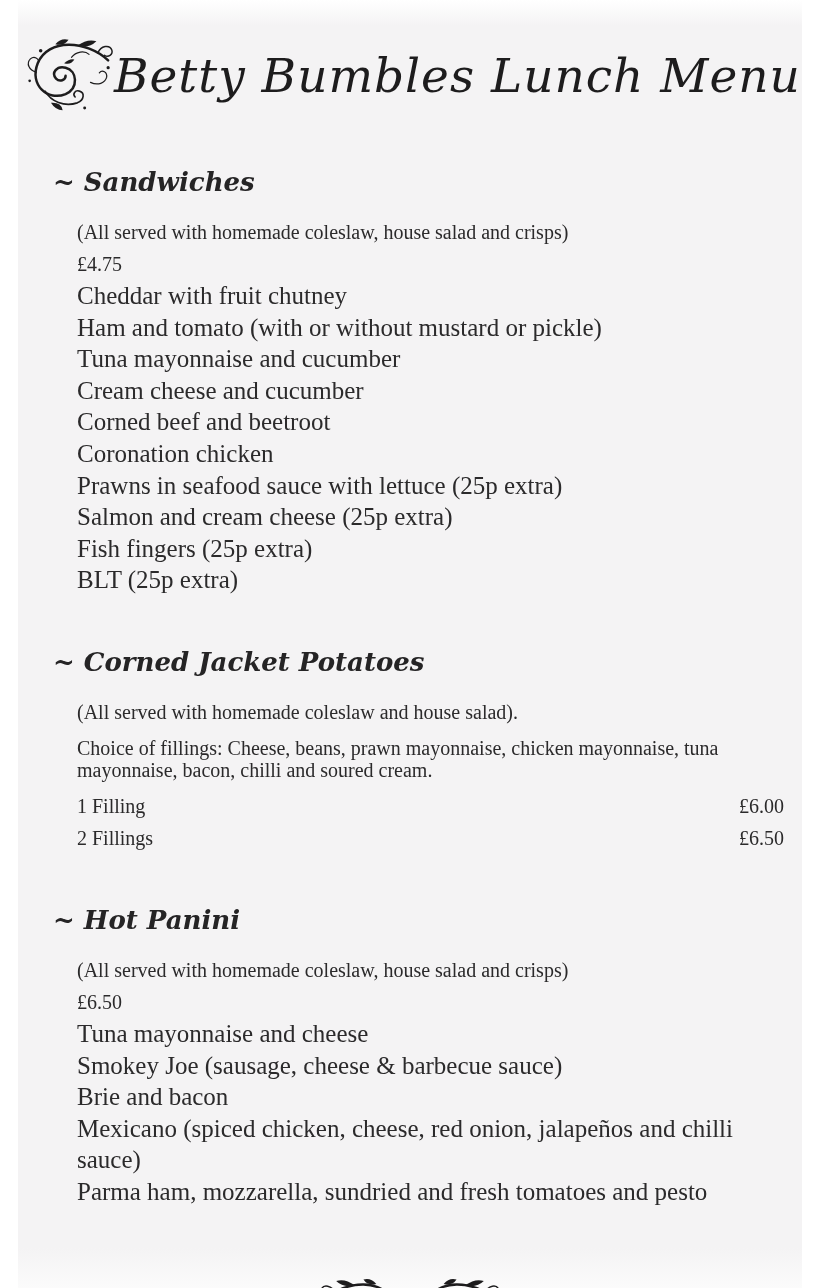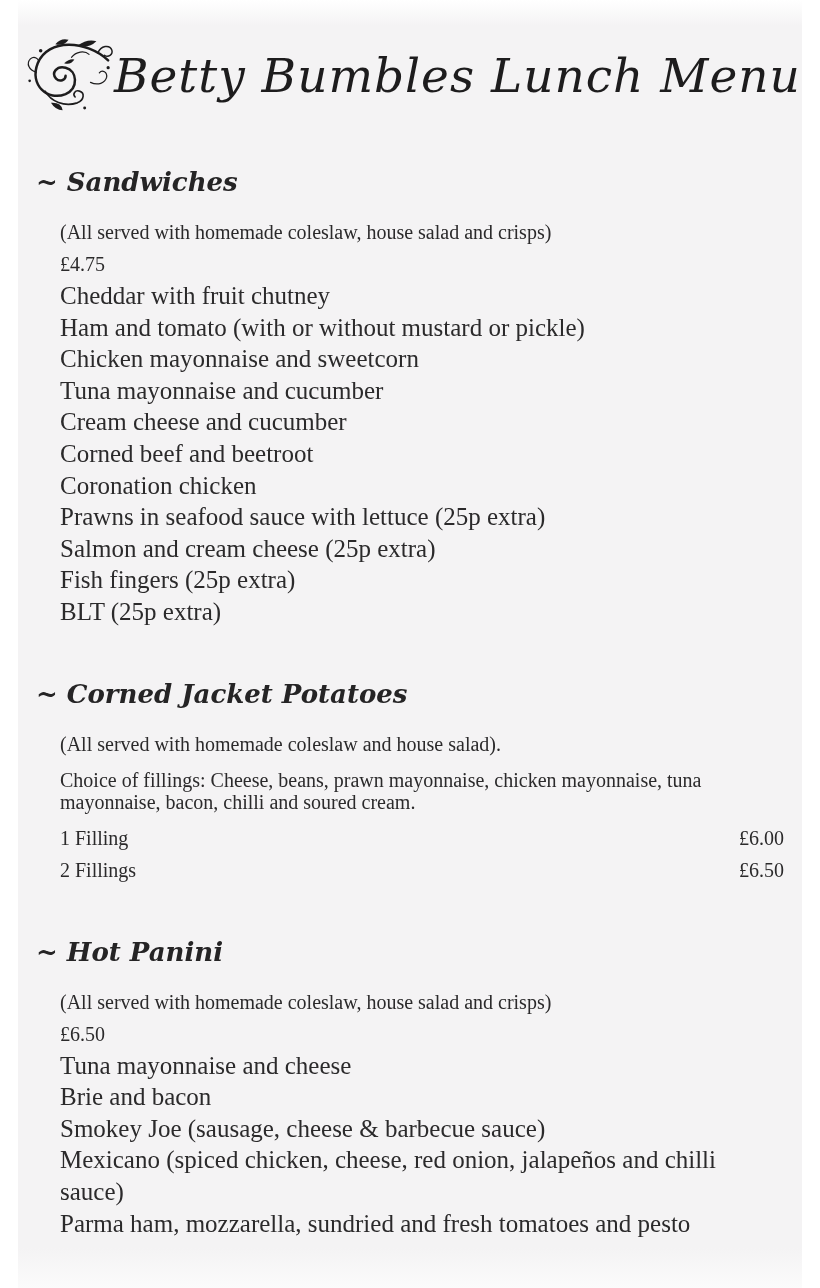--- a/index.html
+++ b/index.html
@@ -30,21 +30,21 @@
     text-align: center;
     font-family: "DejaVu Serif", serif;
     font-style: italic;
     font-weight: 500;
     font-size: 47px;
     letter-spacing: 1px;
     color: #1d1c1d;
     white-space: nowrap;
   }
   
-  .section { margin-top: 50px; }
+  .section { margin-top: 50px; margin-left: 17px; }
   .section-heading {
     margin: 0 18px;
     font-family: "DejaVu Serif", serif;
     font-style: italic;
     font-weight: 600;
     font-size: 26px;
     line-height: 32px;
     color: #252425;
   }
   .note-row {
@@ -141,21 +141,20 @@
 
   <div class="section">
     <h2 class="section-heading">~ Sandwiches</h2>
     <div class="note-row">
       <span>(All served with homemade coleslaw, house salad and crisps)</span>
       <span class="price">£4.75</span>
     </div>
     <ul class="items">
       <li>Cheddar with fruit chutney</li>
       <li>Ham and tomato (with or without mustard or pickle)</li>
-      <li>Chicken mayonnaise and sweetcorn</li>
       <li>Tuna mayonnaise and cucumber</li>
       <li>Cream cheese and cucumber</li>
       <li>Corned beef and beetroot</li>
       <li>Coronation chicken</li>
       <li>Prawns in seafood sauce with lettuce (25p extra)</li>
       <li>Salmon and cream cheese (25p extra)</li>
       <li>Fish fingers (25p extra)</li>
       <li>BLT (25p extra)</li>
     </ul>
   </div>
@@ -179,22 +178,22 @@
   </div>
 
   <div class="section">
     <h2 class="section-heading">~ Hot Panini</h2>
     <div class="note-row">
       <span>(All served with homemade coleslaw, house salad and crisps)</span>
       <span class="price">£6.50</span>
     </div>
     <ul class="items">
       <li>Tuna mayonnaise and cheese</li>
+      <li>Smokey Joe (sausage, cheese &amp; barbecue sauce)</li>
       <li>Brie and bacon</li>
-      <li>Smokey Joe (sausage, cheese &amp; barbecue sauce)</li>
       <li>Mexicano (spiced chicken, cheese, red onion, jalapeños and chilli sauce)</li>
       <li>Parma ham, mozzarella, sundried and fresh tomatoes and pesto</li>
     </ul>
   </div>
 
   <div class="footer-ornaments">
     <span class="ornament flip">
       <svg width="86" height="76">
           <use href="#flourish"></use>
         </svg>

